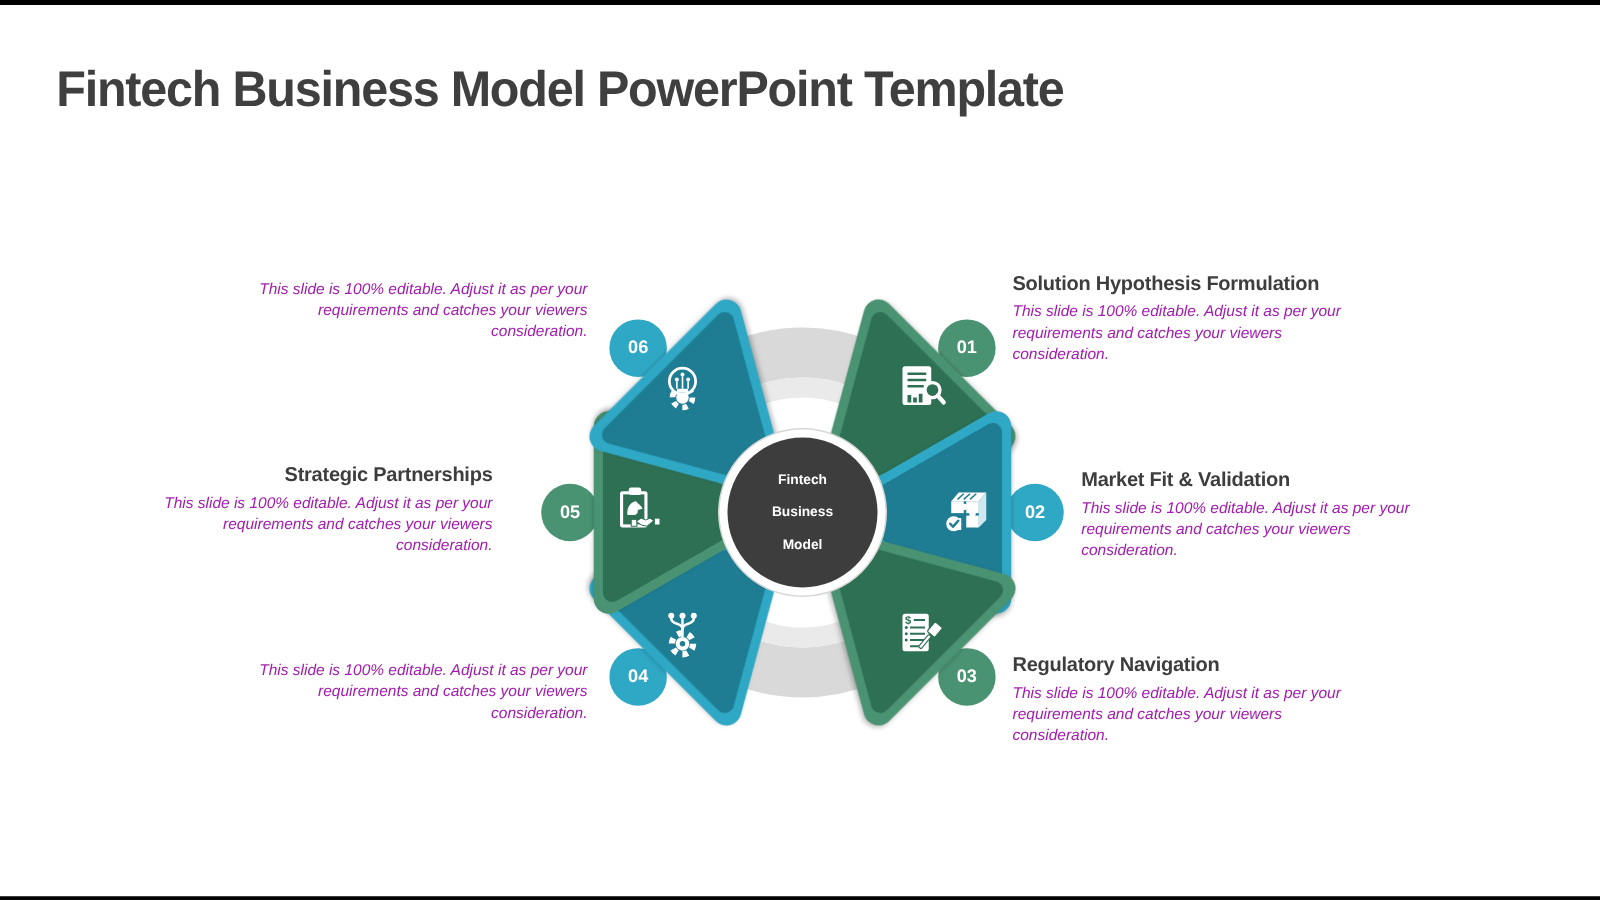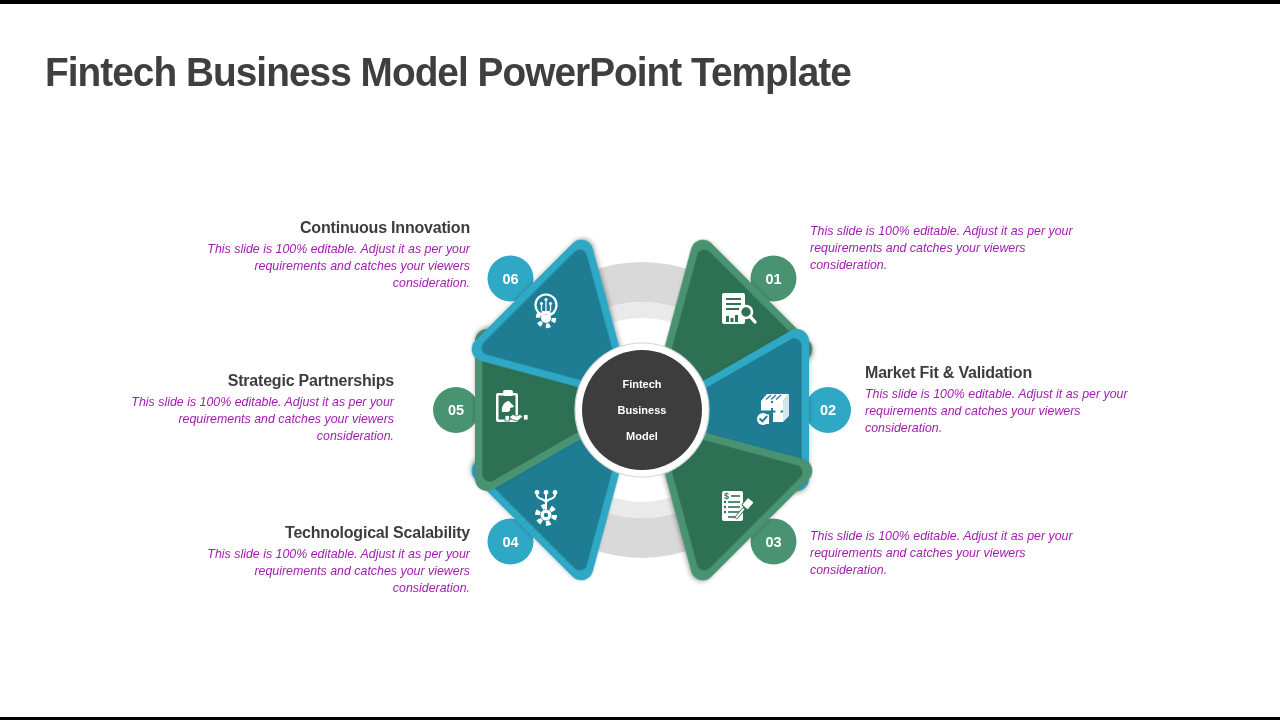--- a/index.html
+++ b/index.html
@@ -20,21 +20,21 @@
   
   .tb{position:absolute;width:320px;}
   .tb h3{margin:0;font-size:16px;font-weight:700;color:#3D3D3D;letter-spacing:-.2px;}
   .tb p{margin:4px 0 0;font-size:12.4px;font-style:italic;color:#a21caf;
         line-height:1.36;white-space:pre-line;}
   .tb.left{text-align:right;}
   #tb-06{right:810px;top:219px;}
   #tb-05{right:886px;top:372px;}
   #tb-04{right:810px;top:524px;}
   #tb-01{left:810px;top:219px;}
-  #tb-02{left:865px;top:364px;}
+  #tb-02{left:865px;top:376px;}
   #tb-03{left:810px;top:524px;}
 
   
   svg.diagram{position:absolute;left:0;top:0;}
   .ring-outer{fill:none;stroke:#D9D9D9;stroke-width:40px;}
   .ring-inner{fill:none;stroke:#EAEAEA;stroke-width:16px;}
   .pet-o{stroke-width:24px;stroke-linejoin:round;}
   .pet-i{stroke-width:16px;stroke-linejoin:round;}
   .pet-o.teal{fill:#2FA8C5;stroke:#2FA8C5;}
   .pet-i.teal{fill:#1F7D93;stroke:#1F7D93;}
@@ -57,49 +57,49 @@
 </style>
 </head>
 <body>
 
 <div class="bar top"></div>
 <div class="bar bottom"></div>
 
 <h1 class="slide-title">Fintech Business Model PowerPoint Template</h1>
 
 <div class="tb left" id="tb-06">
-  <h3>Continuous Innovation</h3>
   <p>This slide is 100% editable. Adjust it as per your
 requirements and catches your viewers
 consideration.</p>
 </div>
 <div class="tb left" id="tb-05">
   <h3>Strategic Partnerships</h3>
   <p>This slide is 100% editable. Adjust it as per your
 requirements and catches your viewers
 consideration.</p>
 </div>
 <div class="tb left" id="tb-04">
-  <h3>Technological Scalability</h3>
   <p>This slide is 100% editable. Adjust it as per your
 requirements and catches your viewers
 consideration.</p>
 </div>
 <div class="tb" id="tb-01">
+  <h3>Solution Hypothesis Formulation</h3>
   <p>This slide is 100% editable. Adjust it as per your
 requirements and catches your viewers
 consideration.</p>
 </div>
 <div class="tb" id="tb-02">
   <h3>Market Fit &amp; Validation</h3>
   <p>This slide is 100% editable. Adjust it as per your
 requirements and catches your viewers
 consideration.</p>
 </div>
 <div class="tb" id="tb-03">
+  <h3>Regulatory Navigation</h3>
   <p>This slide is 100% editable. Adjust it as per your
 requirements and catches your viewers
 consideration.</p>
 </div>
 
 <svg class="diagram" width="1280" height="720" viewBox="0 0 1280 720">
   <defs>
     <path id="petalO" d="M35 0 L155 -69 L155 69 Z"></path>
   </defs>
 

